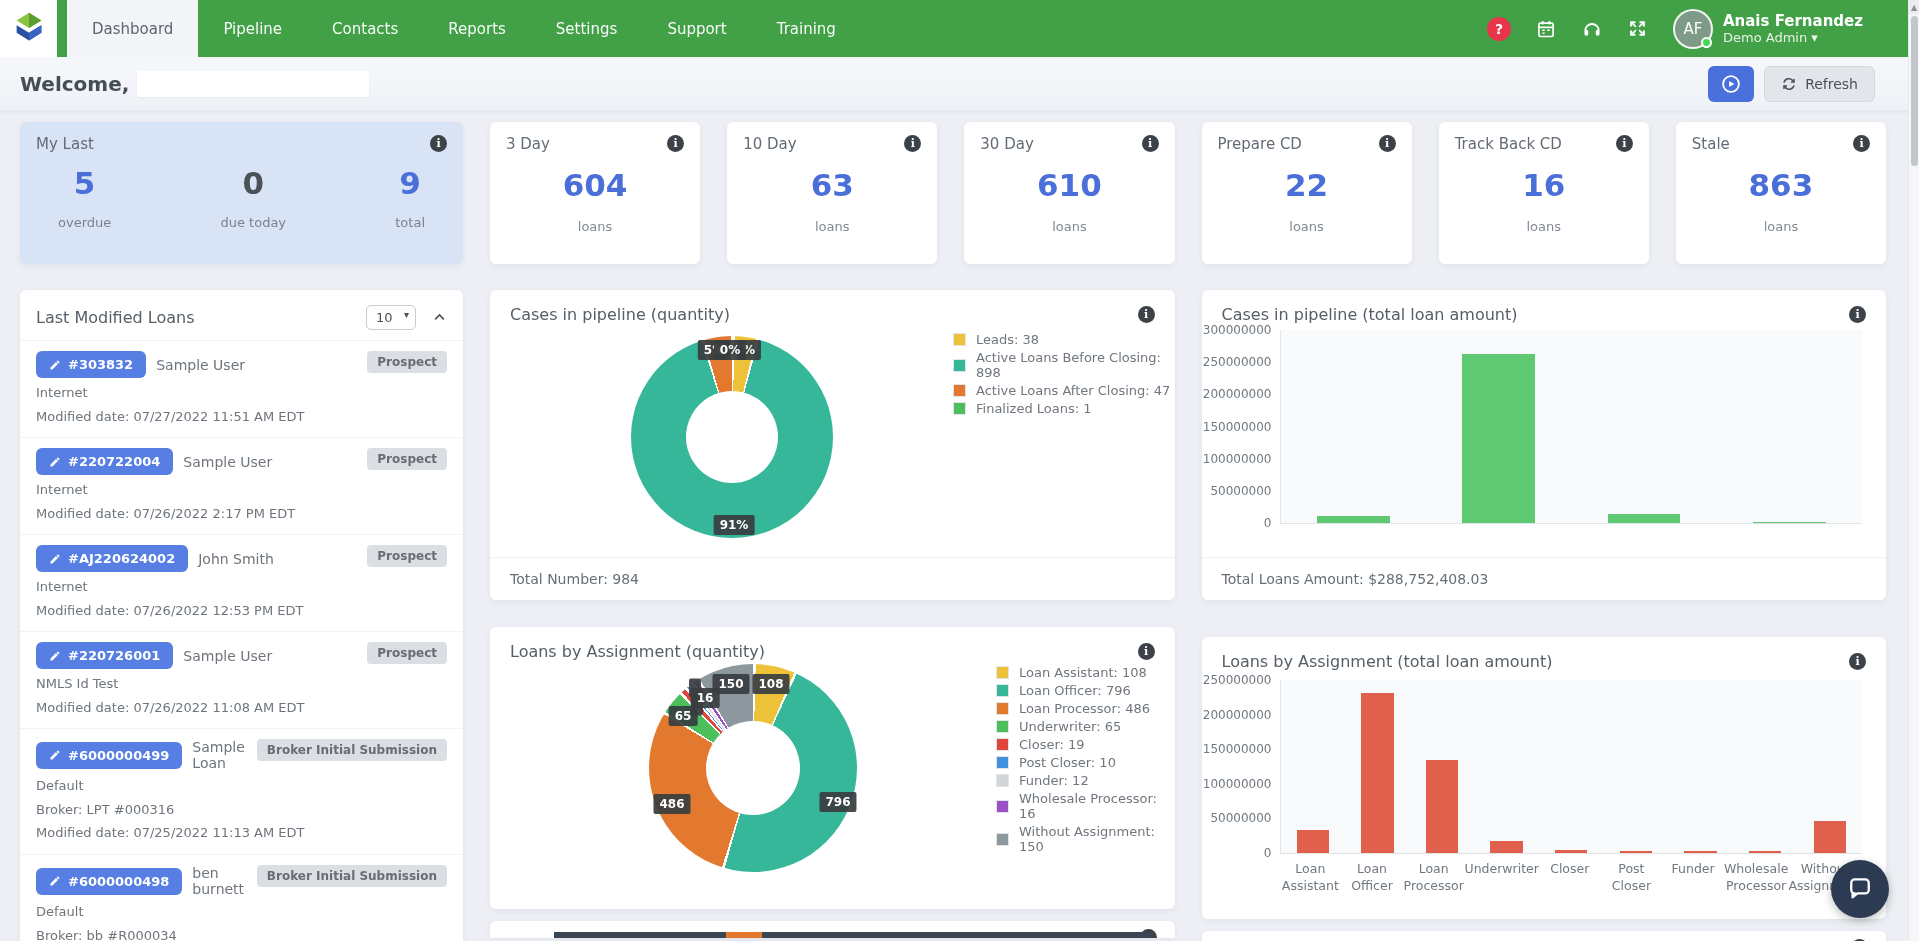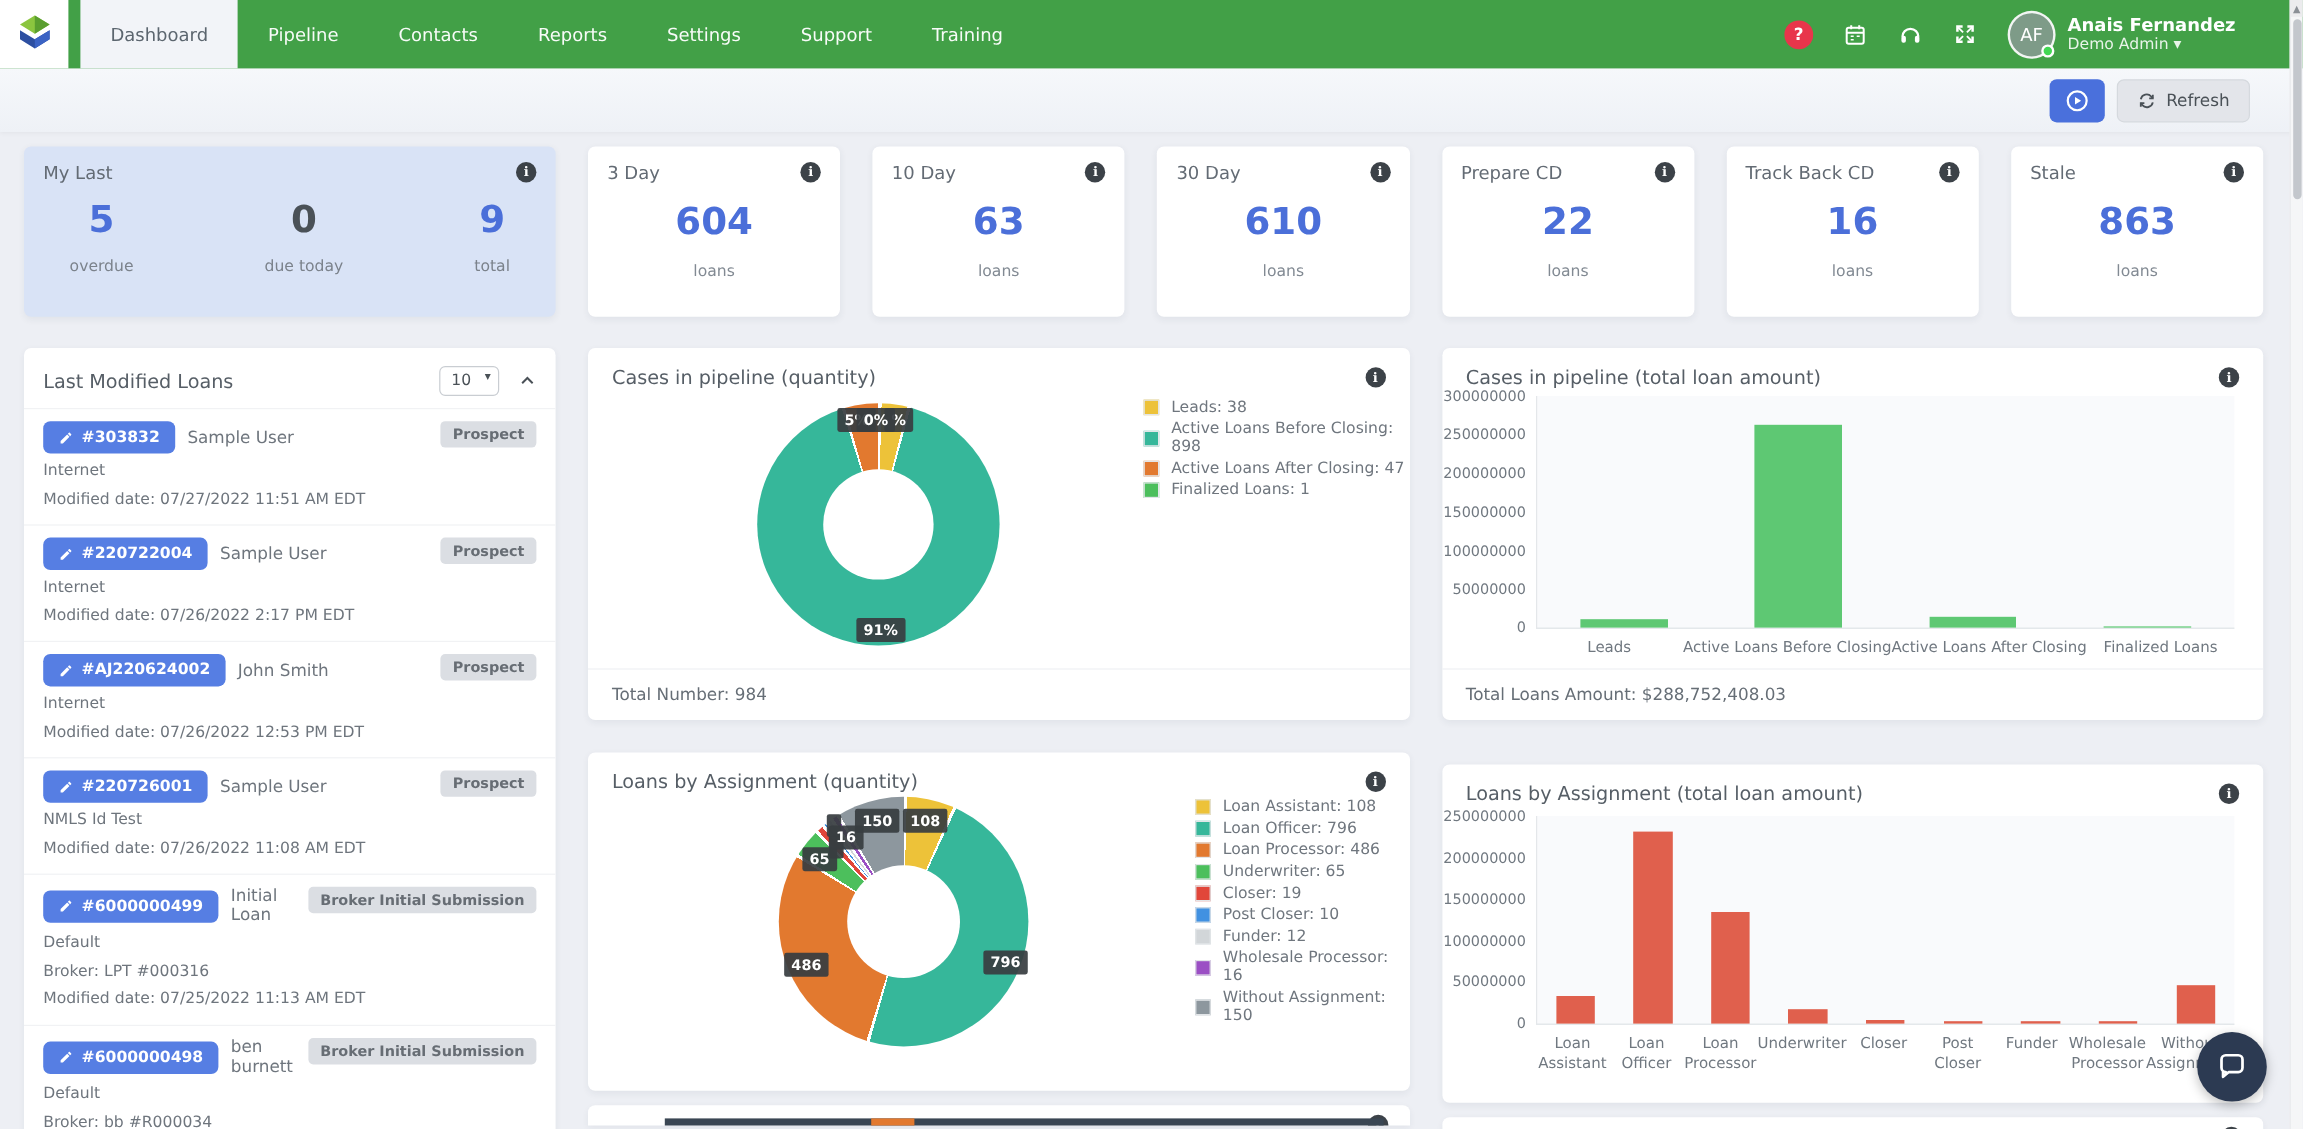--- a/index.html
+++ b/index.html
@@ -141,20 +141,24 @@
       </div>
       <div>
         <div class="uname">Anais Fernandez</div>
         <div class="urole"><span>Demo Admin</span> <span>▾</span></div>
       </div>
     </div>
   </div>
 </nav>
 
 <div class="welcome">
+  <h1>
+      <span>Welcome,</span>
+      <span class="redact"></span>
+    </h1>
   <div class="wactions">
     <button class="btn-play">
       <svg width="22" height="22" viewBox="0 0 24 24">
         <circle cx="12" cy="12" r="8.6" fill="none" stroke="#fff" stroke-width="2"></circle>
         <path d="M10 8.6v6.8l5.6-3.4z" fill="#fff"></path>
       </svg>
     </button>
     <button class="btn-refresh">
       <svg width="16" height="16" viewBox="0 0 24 24" fill="none" stroke="#4a5157" stroke-width="2.3">
         <path d="M4.5 10a7.5 7.5 0 0 1 13-3.4l2 2.4"></path>
@@ -313,21 +317,21 @@
           <div class="loan-line">Modified date: 07/26/2022 11:08 AM EDT</div>
         </div>
         <div class="loan-item">
           <div class="loan-row1">
             <span class="loan-pill">
               <svg width="12" height="12" viewBox="0 0 24 24">
                 <path d="M3 17.2V21h3.8L17.8 10 14 6.2 3 17.2zM20.7 7.1c.4-.4.4-1 0-1.4l-2.4-2.4c-.4-.4-1-.4-1.4 0l-1.8 1.8 3.8 3.8 1.8-1.8z" fill="#fff"></path>
               </svg>
               <span>#6000000499</span>
             </span>
-            <span class="loan-name">Initial Loan</span>
+            <span class="loan-name">Sample Loan</span>
             <span class="loan-badge">Broker Initial Submission</span>
           </div>
           <div class="loan-line">Default</div>
           <div class="loan-line">Broker: LPT #000316</div>
           <div class="loan-line">Modified date: 07/25/2022 11:13 AM EDT</div>
         </div>
         <div class="loan-item">
           <div class="loan-row1">
             <span class="loan-pill">
               <svg width="12" height="12" viewBox="0 0 24 24">
@@ -467,26 +471,20 @@
                 <div class="bar" style="height: 169.197px; background: rgb(94, 200, 115);"></div>
               </div>
               <div class="slot">
                 <div class="bar" style="height: 9.00667px; background: rgb(94, 200, 115);"></div>
               </div>
               <div class="slot">
                 <div class="bar" style="height: 1px; background: rgb(94, 200, 115);"></div>
               </div>
             </div>
         </div>
-        <div class="xlabels">
-            <div class="xlab nowrap">Leads</div>
-            <div class="xlab nowrap">Active Loans Before Closing</div>
-            <div class="xlab nowrap">Active Loans After Closing</div>
-            <div class="xlab nowrap">Finalized Loans</div>
-          </div>
       </div>
       <div class="panel-foot">Total Loans Amount: $288,752,408.03</div>
     </section>
 
     <section class="panel chart-panel-sm" id="chart3" style="margin-top:37px">
       <div class="panel-head">
         <span class="panel-title">Loans by Assignment (total loan amount)</span>
         <span class="info">i</span>
       </div>
       <div class="barchart" style="top:43px">

